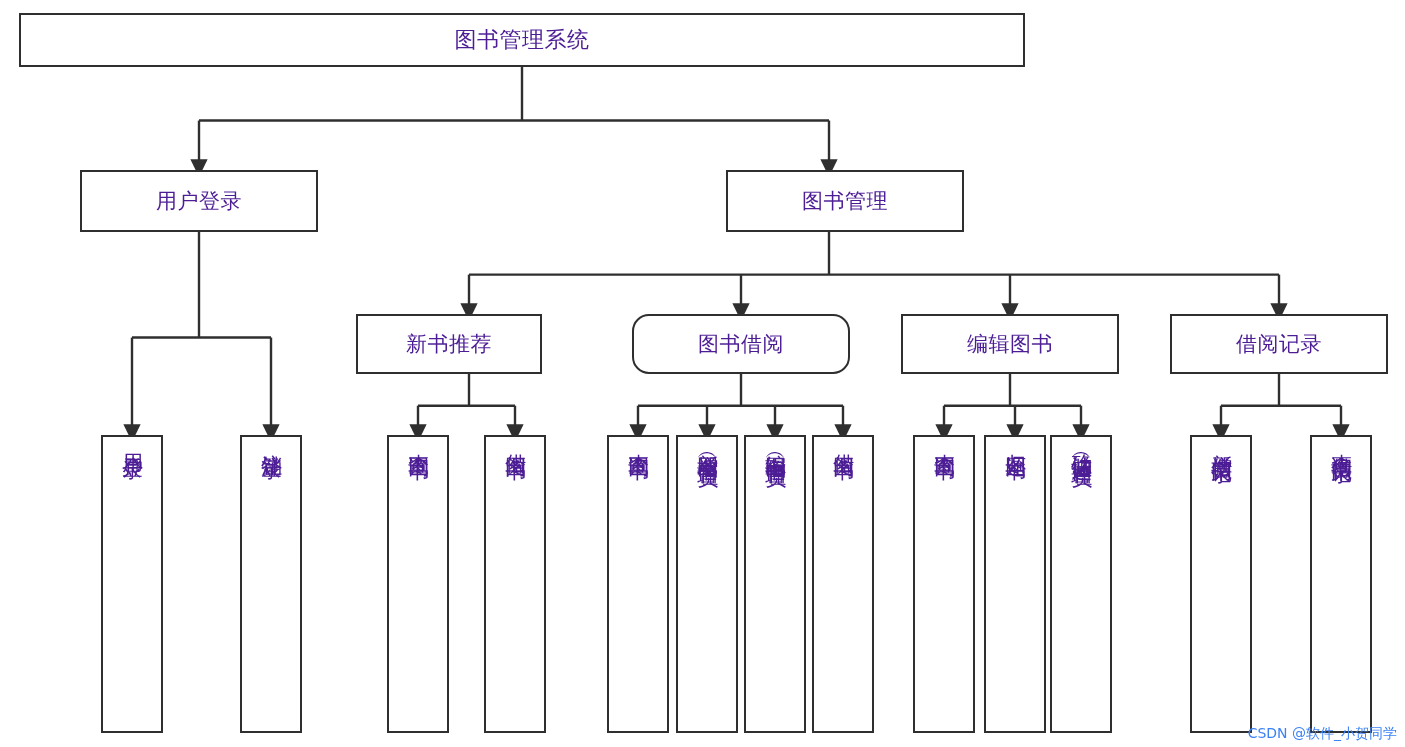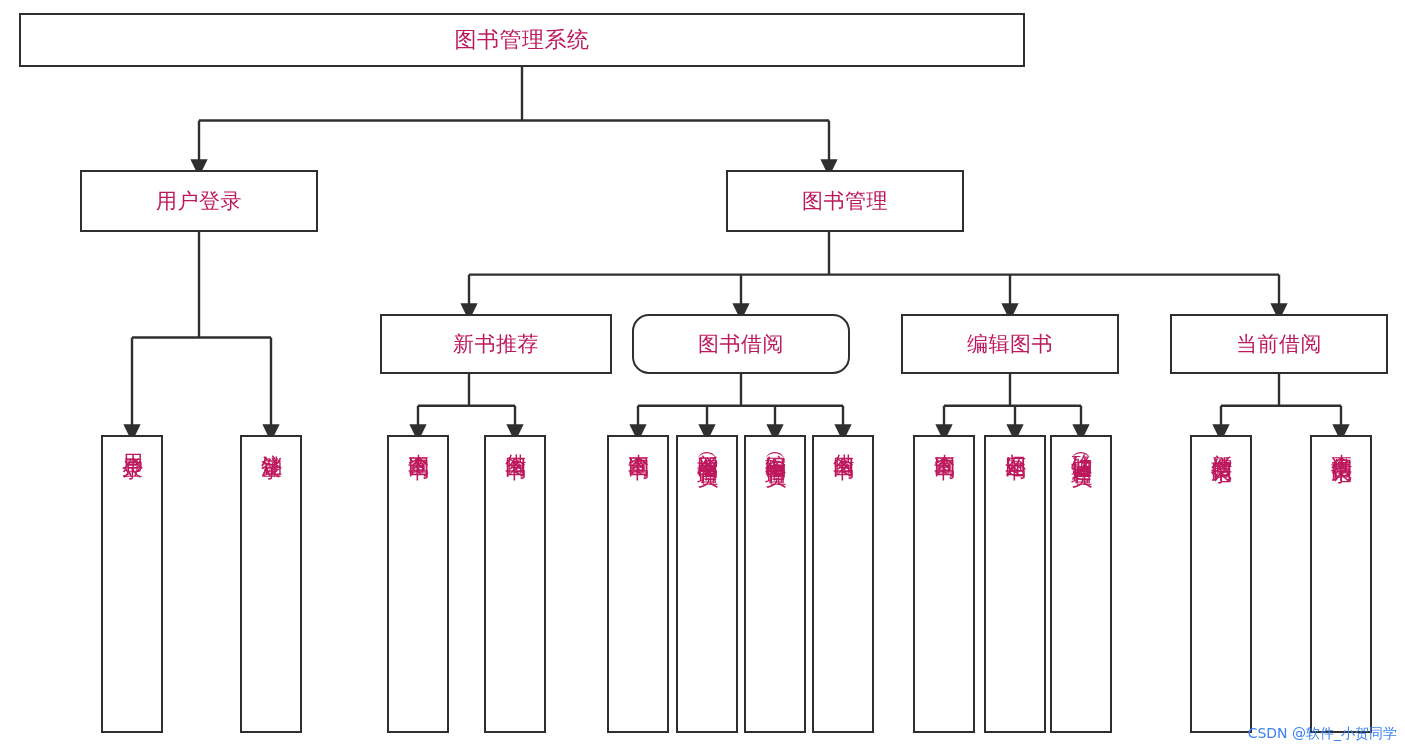--- a/index.html
+++ b/index.html
@@ -27,21 +27,21 @@
     pointer-events: none;
   }
   .node {
     position: absolute;
     box-sizing: border-box;
     background: #ffffff;
     border: 2px solid #2f2f2f;
     display: flex;
     align-items: center;
     justify-content: center;
-    color: #be185d;
+    color: #4c1d95;
     z-index: 2;
   }
   .node-label {
     display: block;
     text-align: center;
     line-height: 1.18;
     white-space: nowrap;
   }
   .node.horizontal .node-label {
     font-size: 21px;
@@ -123,31 +123,31 @@
   <div id="node-layer">
       <div class="node horizontal root" style="left: 19px; top: 13px; width: 1006px; height: 54px;">
         <span class="node-label">图书管理系统</span>
       </div>
       <div class="node horizontal" style="left: 80px; top: 170px; width: 238px; height: 62px;">
         <span class="node-label">用户登录</span>
       </div>
       <div class="node horizontal" style="left: 710px; top: 170px; width: 238px; height: 62px; margin-left: 16px;">
         <span class="node-label">图书管理</span>
       </div>
-      <div class="node horizontal" style="left: 380px; top: 314px; width: 232px; height: 60px;">
+      <div class="node horizontal" style="left: 356px; top: 314px; width: 186px; height: 60px;">
         <span class="node-label">新书推荐</span>
       </div>
       <div class="node horizontal" style="left: 632px; top: 314px; width: 218px; height: 60px; border-radius: 17px;">
         <span class="node-label">图书借阅</span>
       </div>
       <div class="node horizontal" style="left: 901px; top: 314px; width: 218px; height: 60px;">
         <span class="node-label">编辑图书</span>
       </div>
       <div class="node horizontal" style="left: 1170px; top: 314px; width: 218px; height: 60px;">
-        <span class="node-label">当前借阅</span>
+        <span class="node-label">借阅记录</span>
       </div>
       <div class="node vertical" style="left: 101px; top: 435px; width: 62px; height: 298px;">
         <span class="node-label">用户登录</span>
       </div>
       <div class="node vertical" style="left: 240px; top: 435px; width: 62px; height: 298px;">
         <span class="node-label">注销登录</span>
       </div>
       <div class="node vertical" style="left: 387px; top: 435px; width: 62px; height: 298px;">
         <span class="node-label">查询图书</span>
       </div>

